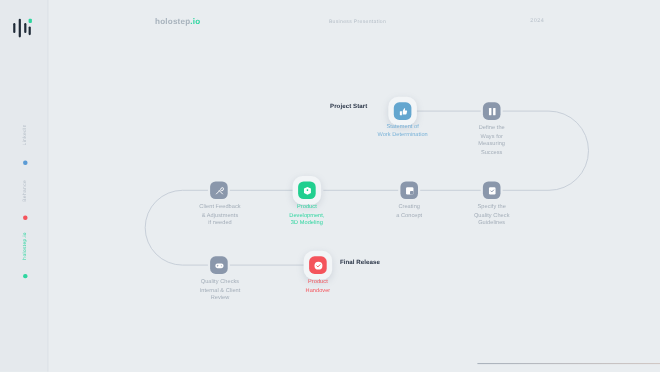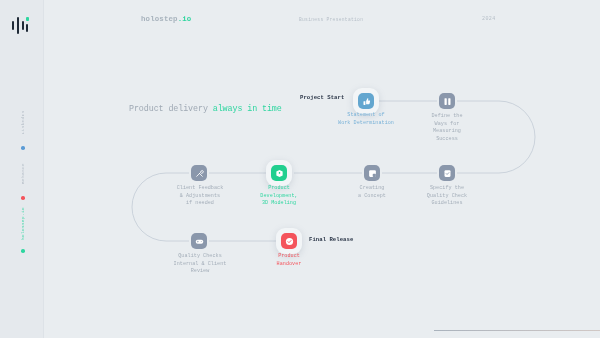--- a/index.html
+++ b/index.html
@@ -6,21 +6,20 @@
   html, body {
     width: 600px; height: 338px;
     font-family: "Liberation Sans", sans-serif;
     background: #e9edf0;
     overflow: hidden;
   }
   #slide {
     position: relative;
     width: 600px; height: 334px;
     background: #e9edf0;
-    font-family: Liberation Mono, monospace;
   }
 
   
   #rail {
     position: absolute; left: 0; top: 0;
     width: 44px; height: 338px;
     background: #e5e9ed;
     border-right: 1px solid #dde2e7;
   }
   #logo {
@@ -165,21 +164,20 @@
   </div>
 
   <div id="canvas">
 
     <div id="header">
       <div id="brand"><span>holostep</span><span class="io">.io</span></div>
       <div id="doctype">Business Presentation</div>
       <div id="year">2024</div>
     </div>
 
-    <div id="subtitle"><span>Product delivery </span><span class="hl">always in time</span></div>
 
     <svg id="flow" viewBox="0 0 556 338">
       <g fill="none" stroke="#c3cbd5" stroke-width="0.8">
 
         <path d="M330 101 L 393 101"></path>
 
         <path d="M413 101 L 455 101 A 36 36 0 0 1 455 173 L 413 173"></path>
 
         <path d="M393 173 L 338 173"></path>
         <path d="M318 173 L 250 173"></path>

